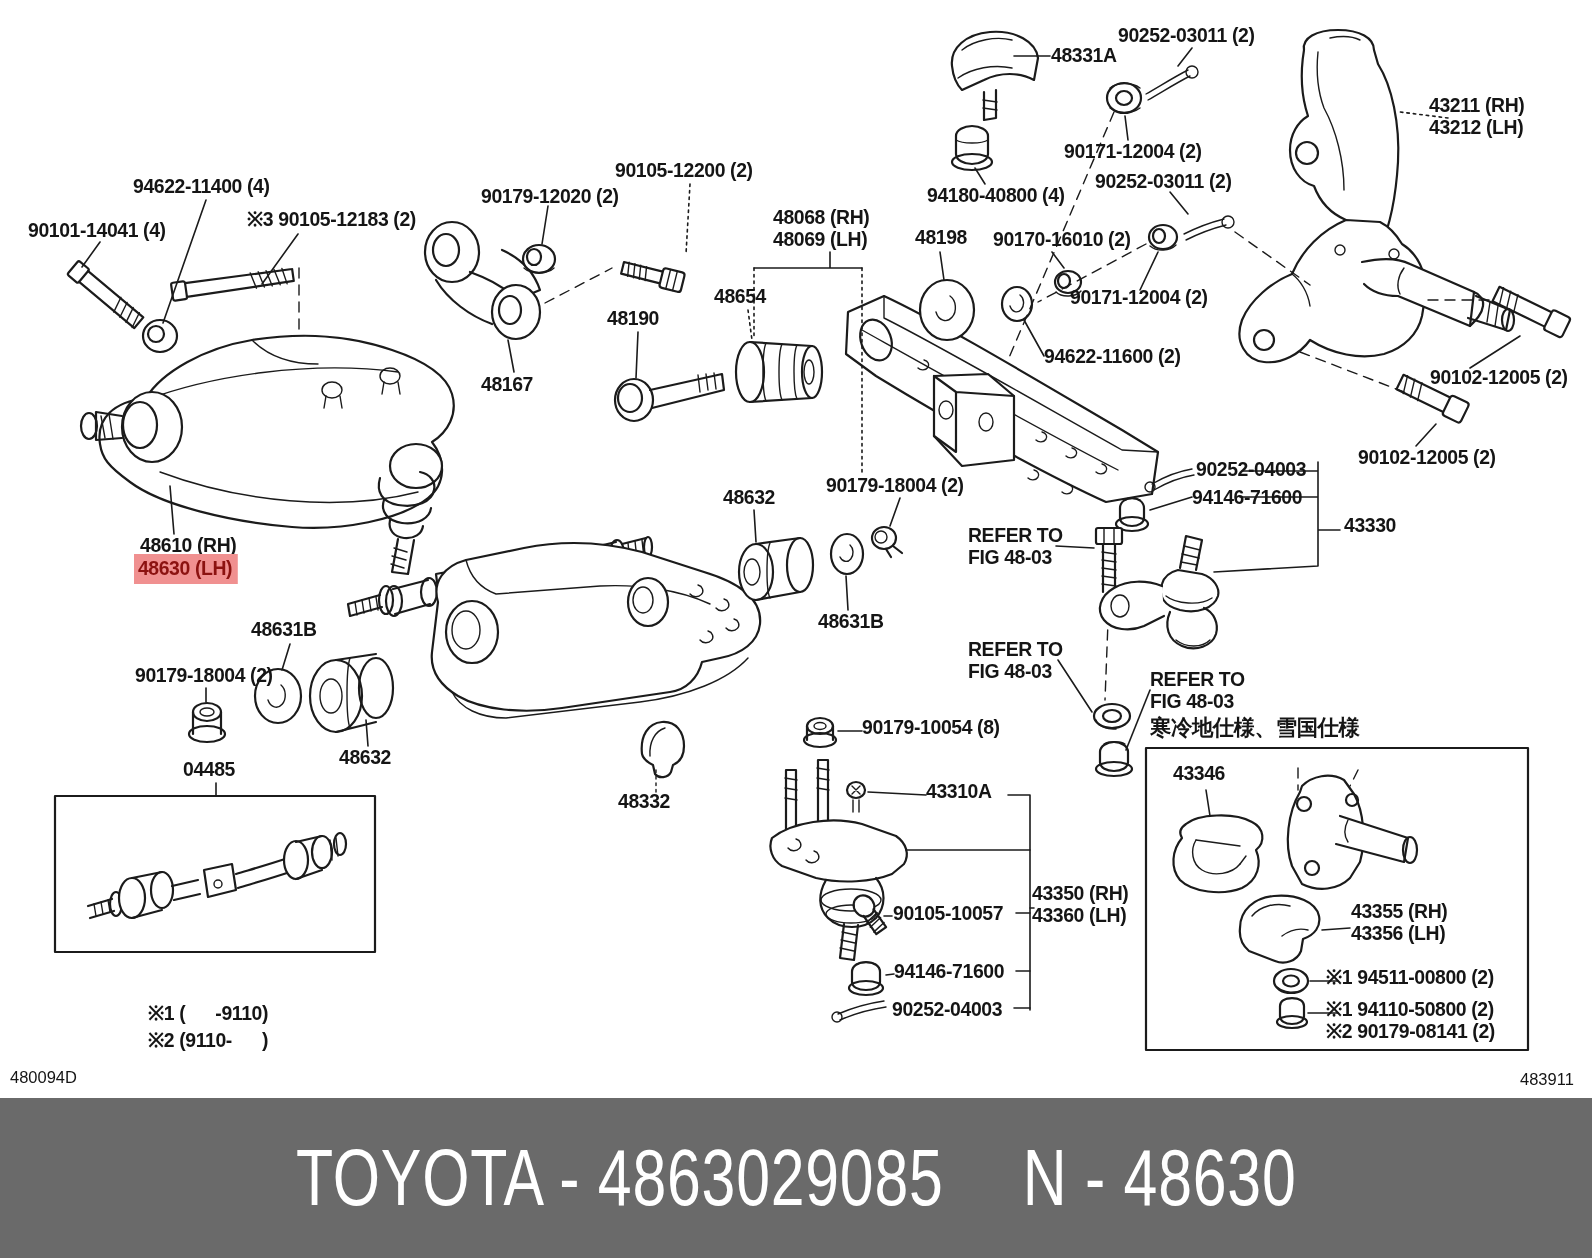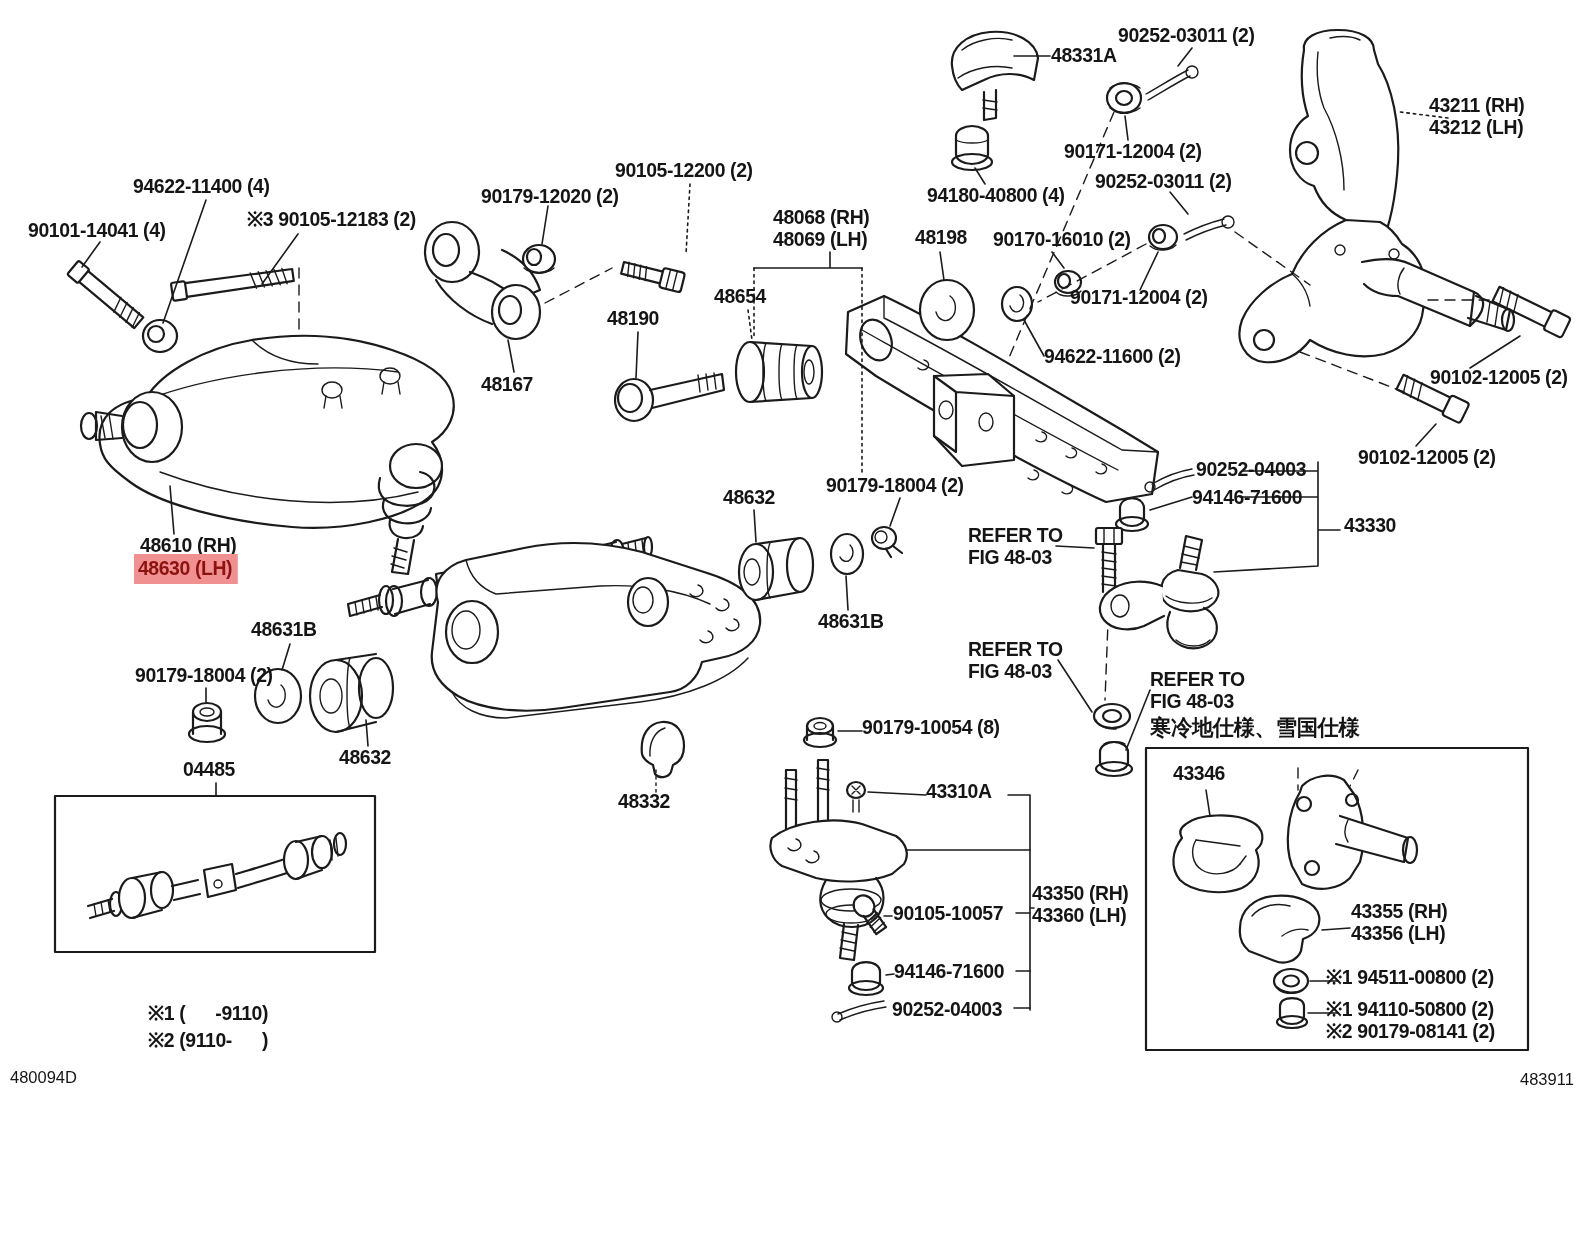--- a/index.html
+++ b/index.html
@@ -507,14 +507,20 @@
 43356 (LH)</div>
       <div class="plabel" style="left: 1326px; top: 966px;">※1 94511-00800 (2)</div>
       <div class="plabel" style="left: 1326px; top: 998px;">※1 94110-50800 (2)</div>
       <div class="plabel" style="left: 1326px; top: 1020px;">※2 90179-08141 (2)</div>
       <div class="plabel" style="left: 148px; top: 1002px;">※1 (      -9110)</div>
       <div class="plabel" style="left: 148px; top: 1029px;">※2 (9110-      )</div>
       <div class="plabel small" style="left: 10px; top: 1068px; font-size: 17px;">480094D</div>
       <div class="plabel small" style="left: 1520px; top: 1070px; font-size: 17px;">483911</div>
     </div>
 
+  <div class="footer">
+    <div class="footer-text">
+      <span>TOYOTA - 4863029085</span>
+      <span>N - 48630</span>
+    </div>
+  </div>
 
 </div>
 
 </body></html>

